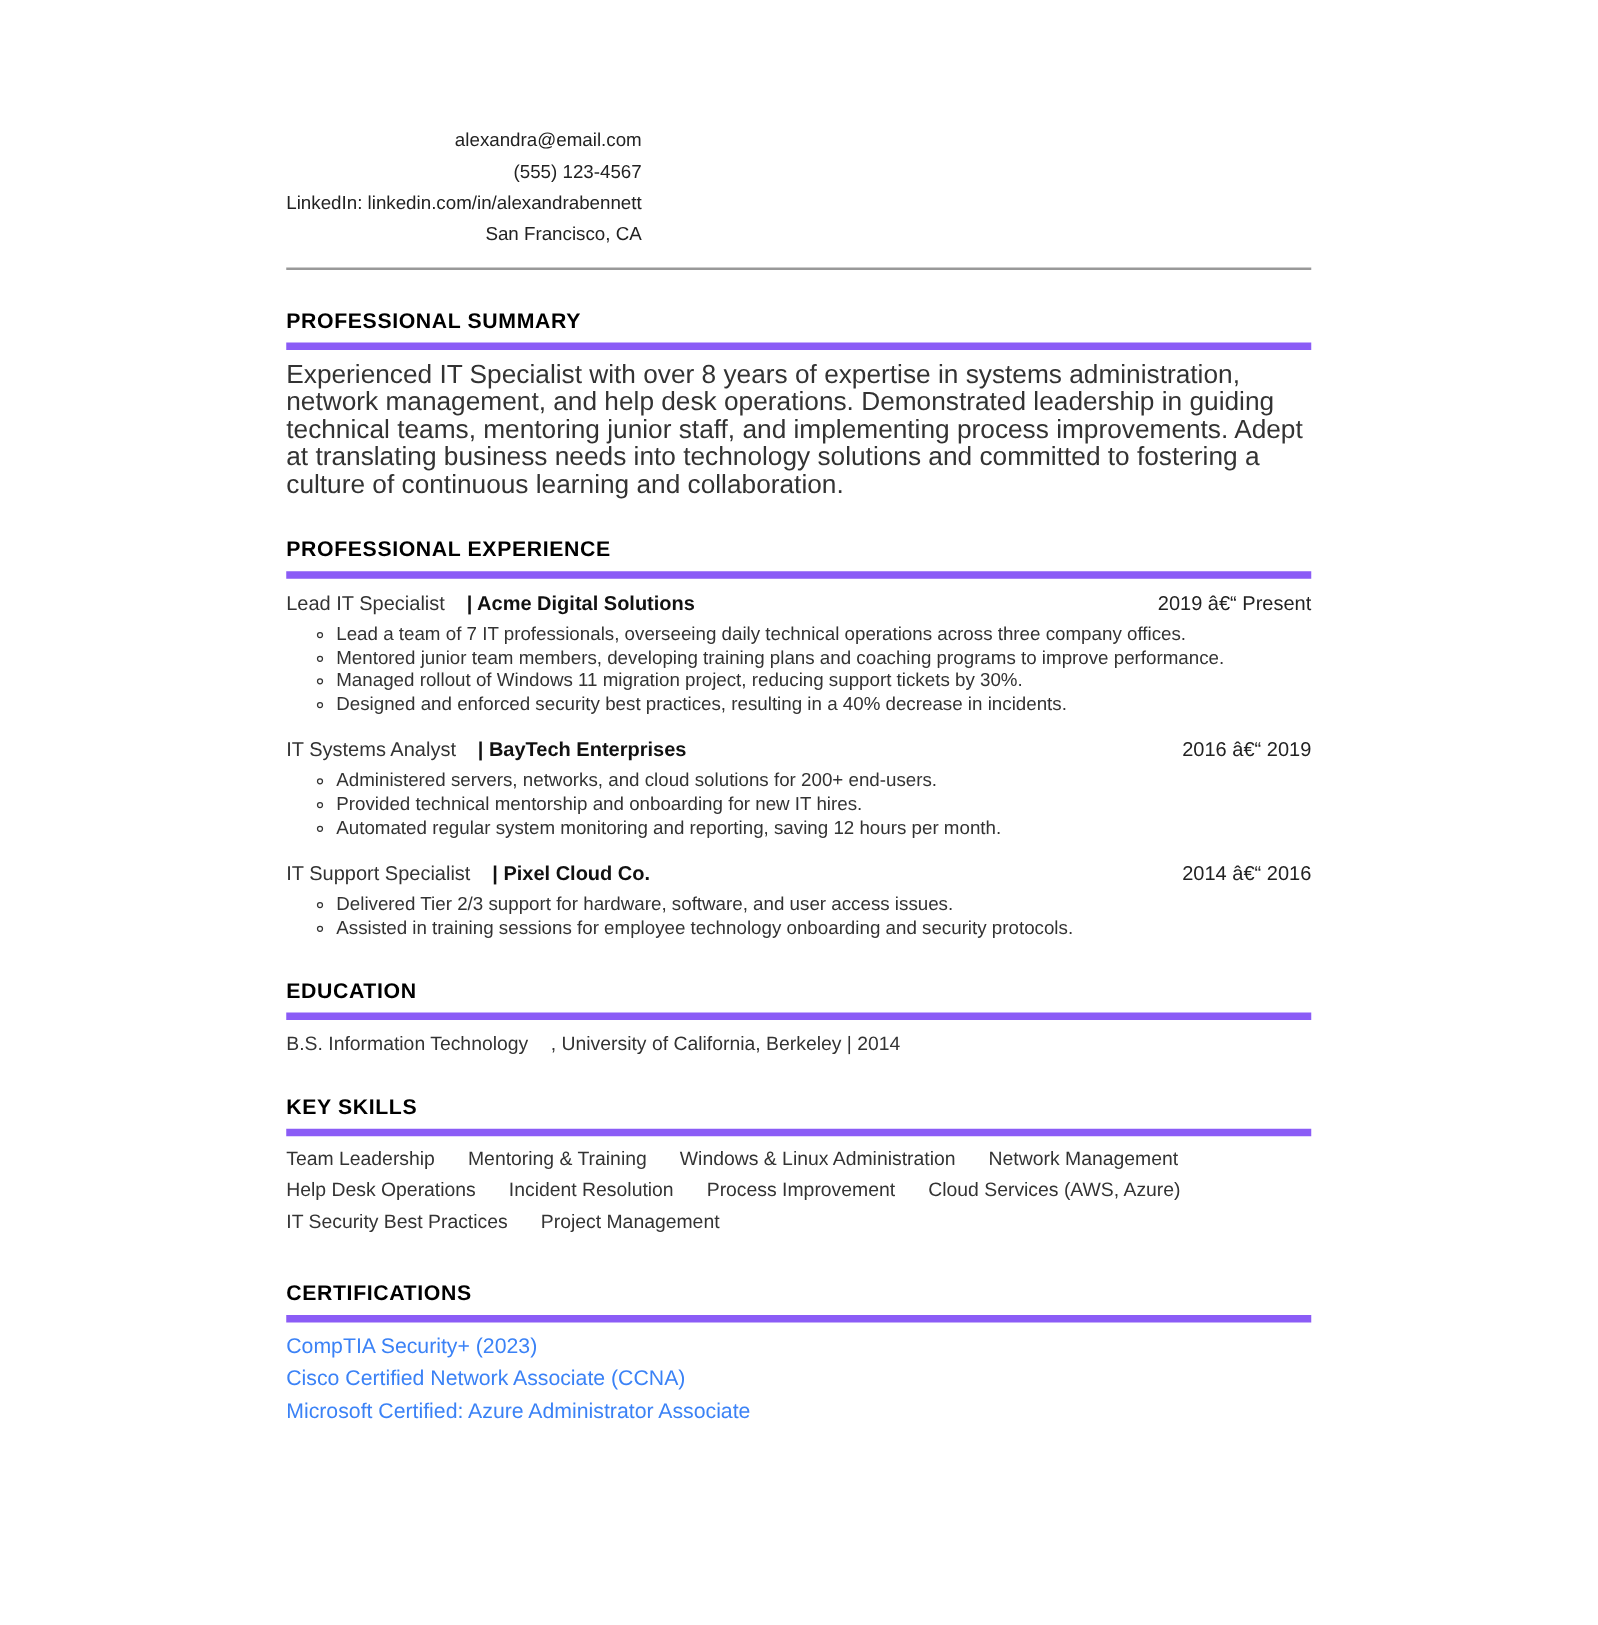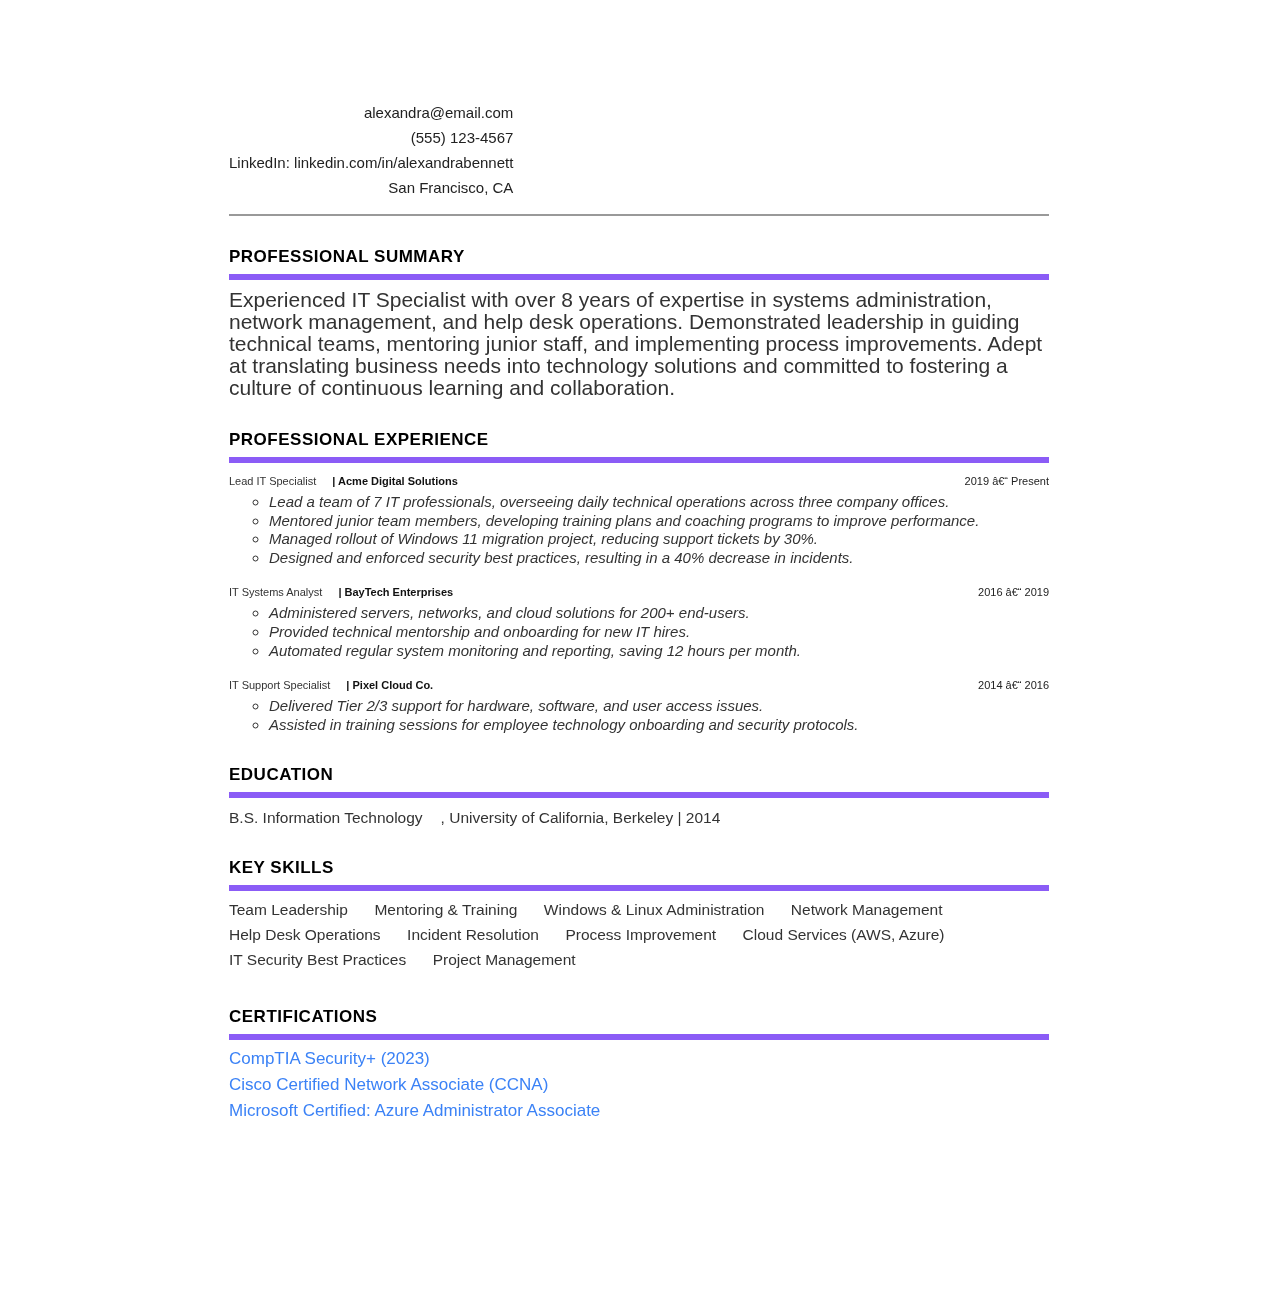--- a/index.html
+++ b/index.html
@@ -60,30 +60,29 @@
     color: #333333;
   }
 
   
   .job { margin-top: 12px; margin-bottom: 19px; }
   .job:last-child { margin-bottom: 0; }
   .job-header {
     display: flex;
     justify-content: space-between;
     align-items: flex-end;
-    font-size: 11px;
+    font-size: 16px;
   }
   .job-title { color: #333333; }
   .job-company { font-weight: bold; color: #111111; margin-left: 13px; }
   .job-dates { color: #222222; white-space: nowrap; }
   .job ul {
     margin-top: 6px;
     padding-left: 40px;
     list-style-type: circle;
-    font-style: italic;
   }
   .job li {
     font-size: 15px;
     line-height: 18.6px;
     color: #333333;
   }
 
   
   .edu-line { margin-top: 11px; font-size: 15.5px; color: #333333; }
   .edu-degree { margin-right: 18px; }

